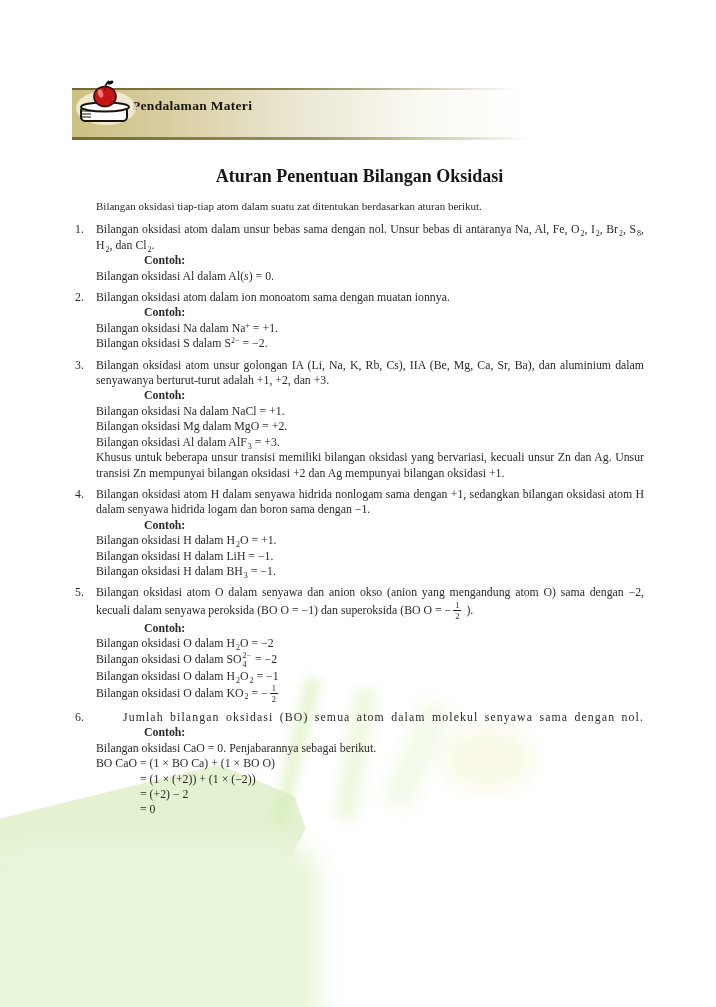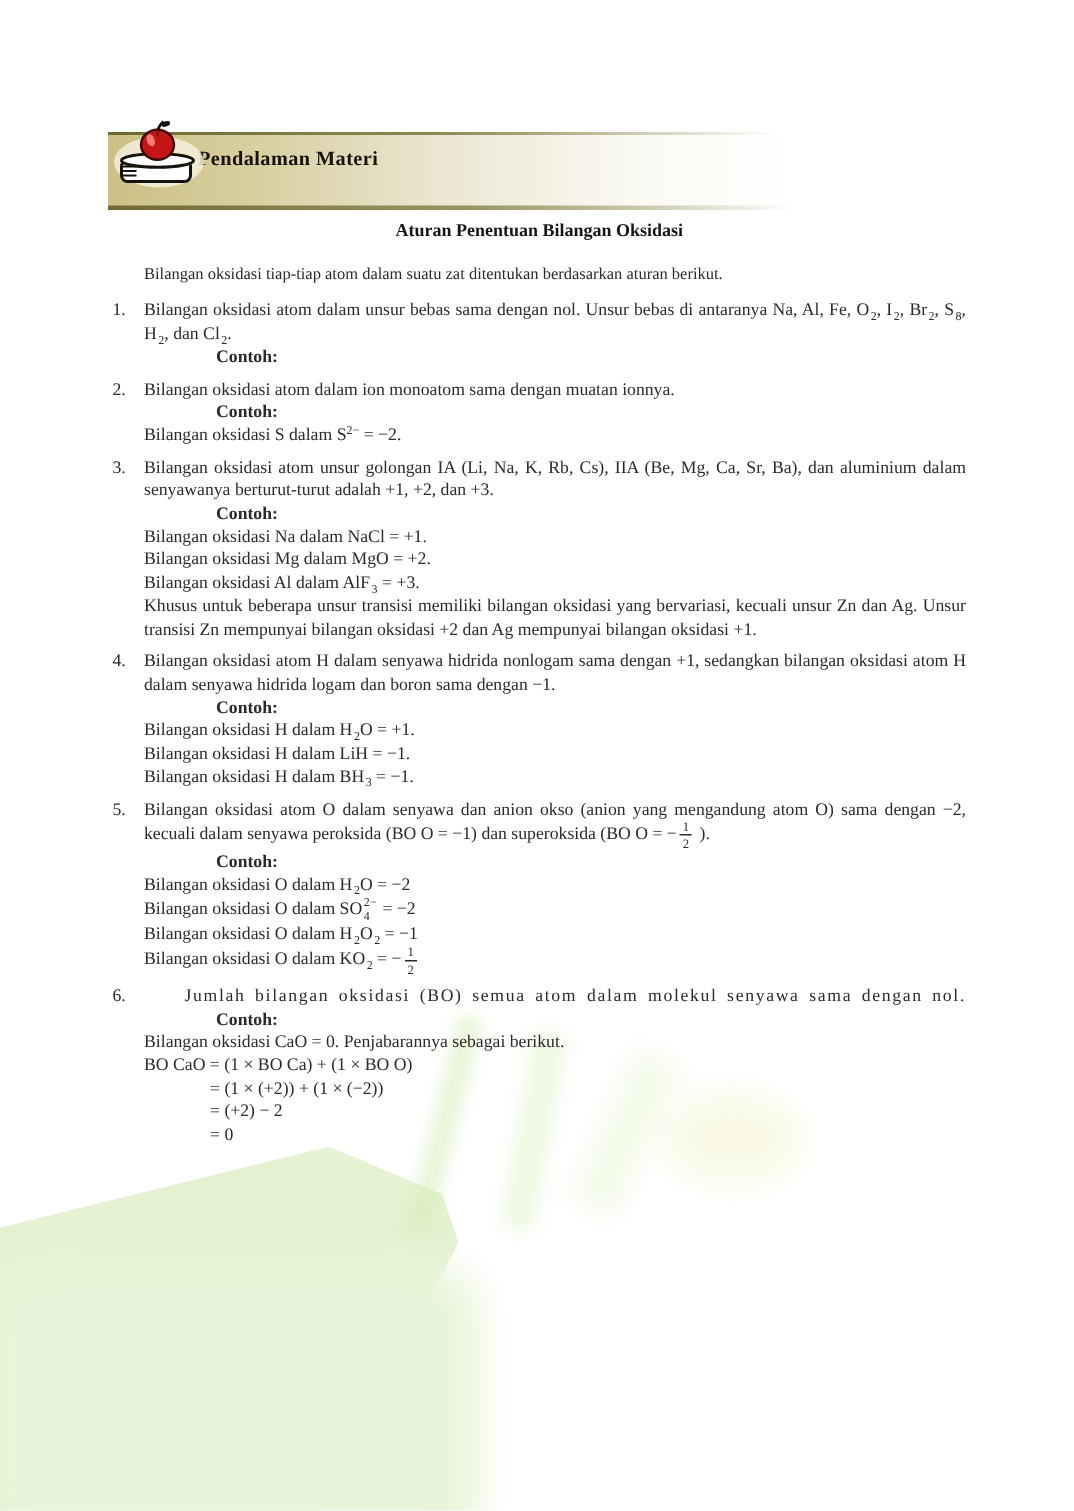--- a/index.html
+++ b/index.html
@@ -43,21 +43,21 @@
     content:"";position:absolute;left:0;right:0;bottom:0;height:3px;
     background:linear-gradient(to right,#716a36 0%,#9a9461 50%,rgba(154,148,97,0) 95%);
   }
   .banner-label{
     display:block;line-height:36px;padding-left:60px;
     font-weight:bold;font-size:13.5px;letter-spacing:.3px;color:#16130b;
   }
   .banner-icon{position:absolute;left:3px;top:-8px;width:64px;height:48px;}
 
   
-  .doc-title{margin-top:6px;text-align:center;font-weight:bold;font-size:12px;color:#171614;line-height:15px;}
+  .doc-title{margin-top:29px;text-align:center;font-weight:bold;font-size:18px;color:#171614;line-height:15px;}
   .intro{margin:15px 0 0 21px;font-size:11px;line-height:15.4px;}
 
   
   .rules{margin-top:8px;}
   .rule{display:flex;margin-bottom:6px;font-size:11.8px;line-height:15.4px;}
   .rule-number{flex:none;width:21px;}
   .rule-body{flex:1;min-width:0;}
   .p{text-align:justify;}
   .spread{letter-spacing:1.1px;text-align:justify;text-align-last:justify;margin-left:27px;}
   .contoh{font-weight:bold;margin-left:48px;}
@@ -107,27 +107,29 @@
   <div class="doc-title">Aturan Penentuan Bilangan Oksidasi</div>
 
   <div class="intro">Bilangan oksidasi tiap-tiap atom dalam suatu zat ditentukan berdasarkan aturan berikut.</div>
 
   <div class="rules">
       <div class="rule">
         <div class="rule-number">1.</div>
         <div class="rule-body">
           <div class="p">Bilangan oksidasi atom dalam unsur bebas sama dengan nol. Unsur bebas di antaranya Na, Al, Fe, O<sub>2</sub>, I<sub>2</sub>, Br<sub>2</sub>, S<sub>8</sub>, H<sub>2</sub>, dan Cl<sub>2</sub>.</div>
           <div class="contoh">Contoh:</div>
+          <div class="line">Bilangan oksidasi Al dalam Al(<i>s</i>) = 0.</div>
         </div>
       </div>
       <div class="rule">
         <div class="rule-number">2.</div>
         <div class="rule-body">
           <div class="p">Bilangan oksidasi atom dalam ion monoatom sama dengan muatan ionnya.</div>
           <div class="contoh">Contoh:</div>
+          <div class="line">Bilangan oksidasi Na dalam Na<sup>+</sup> = +1.</div>
           <div class="line">Bilangan oksidasi S dalam S<sup>2−</sup> = −2.</div>
         </div>
       </div>
       <div class="rule">
         <div class="rule-number">3.</div>
         <div class="rule-body">
           <div class="p">Bilangan oksidasi atom unsur golongan IA (Li, Na, K, Rb, Cs), IIA (Be, Mg, Ca, Sr, Ba), dan aluminium dalam senyawanya berturut-turut adalah +1, +2, dan +3.</div>
           <div class="contoh">Contoh:</div>
           <div class="line">Bilangan oksidasi Na dalam NaCl = +1.</div>
           <div class="line">Bilangan oksidasi Mg dalam MgO = +2.</div>

